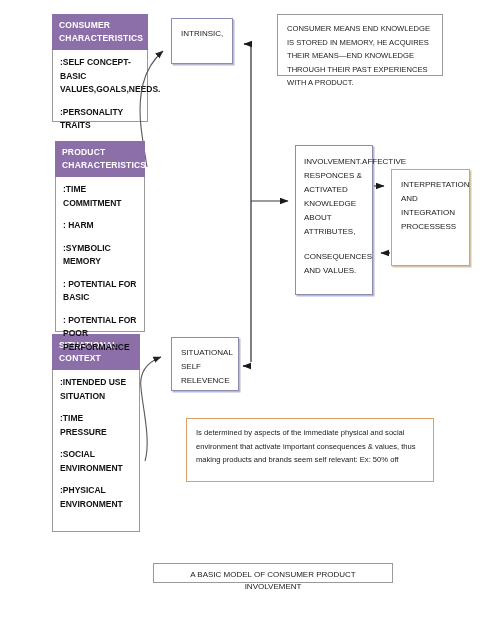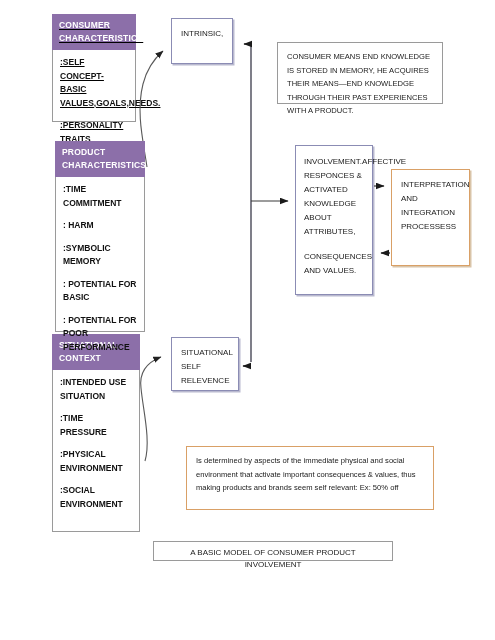--- a/index.html
+++ b/index.html
@@ -72,50 +72,50 @@
   .tbox.orange-border { box-shadow: 1.5px 1.5px 0 0 #d9c4a8; }
 
   .note-box {
     position: absolute;
     box-sizing: border-box;
     background: #ffffff;
     font-size: 7.6px;
     line-height: 13.5px;
     color: #1a1a1a;
     padding: 7px 9px;
-    margin-top: 28px;
   }
 
   .footer-box {
     position: absolute;
     box-sizing: border-box;
     background: #ffffff;
     font-size: 8px;
     line-height: 12px;
     color: #1a1a1a;
     padding: 5px 8px;
     text-align: center;
+    margin-top: 22px;
   }
 
   
   #connectors {
     position: absolute;
     left: 0;
     top: 0;
     width: 495px;
     height: 640px;
     pointer-events: none;
   }
 </style>
 </head>
 <body>
 
 <div id="canvas">
 
-  <div class="card" style="left:52px; top:14px; width:84px;text-decoration:underline;">
+  <div class="card" style="left:52px; top:14px; width:96px;">
     <div class="card-header">
       <div>CONSUMER</div>
       <div>CHARACTERISTICS</div>
     </div>
     <div class="card-body" style="height:72px;">
       <div class="li">:SELF CONCEPT- BASIC VALUES,GOALS,NEEDS.</div>
       <div class="li">:PERSONALITY TRAITS</div>
       <div class="li">:EXPERTISE</div>
     </div>
   </div>
@@ -135,22 +135,22 @@
   </div>
 
   <div class="card" style="left:52px; top:334px; width:88px; z-index:2;">
     <div class="card-header">
       <div>SITUATIONAL</div>
       <div>CONTEXT</div>
     </div>
     <div class="card-body" style="height:162px;">
       <div class="li">:INTENDED USE SITUATION</div>
       <div class="li">:TIME PRESSURE</div>
+      <div class="li">:SOCIAL ENVIRONMENT</div>
       <div class="li">:PHYSICAL ENVIRONMENT</div>
-      <div class="li">:SOCIAL ENVIRONMENT</div>
     </div>
   </div>
 
   <div class="tbox lav-border" style="left:171px; top:18px; width:62px; height:46px;">
     <div>INTRINSIC,</div>
   </div>
 
   <div class="tbox lav-border" style="left:171px; top:337px; width:68px; height:54px;">
     <div>SITUATIONAL</div>
     <div>SELF</div>

